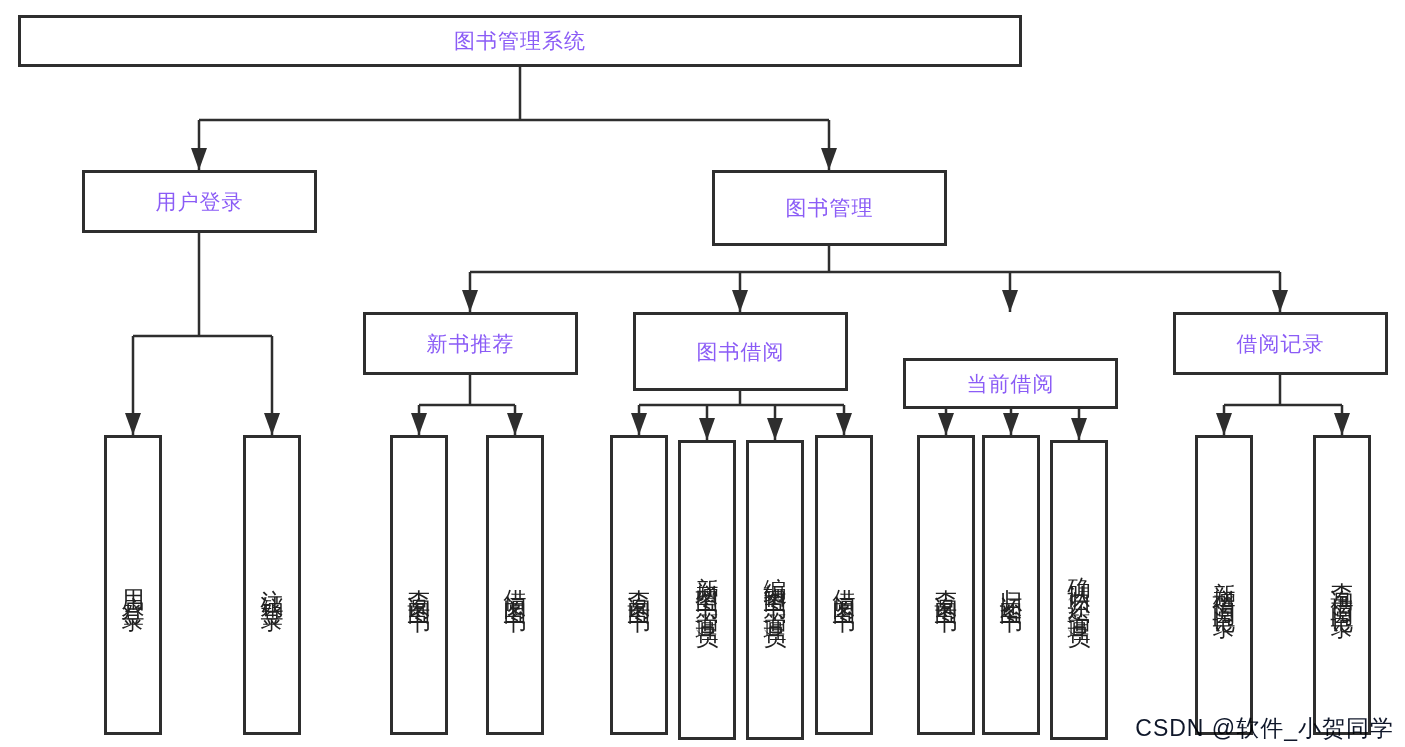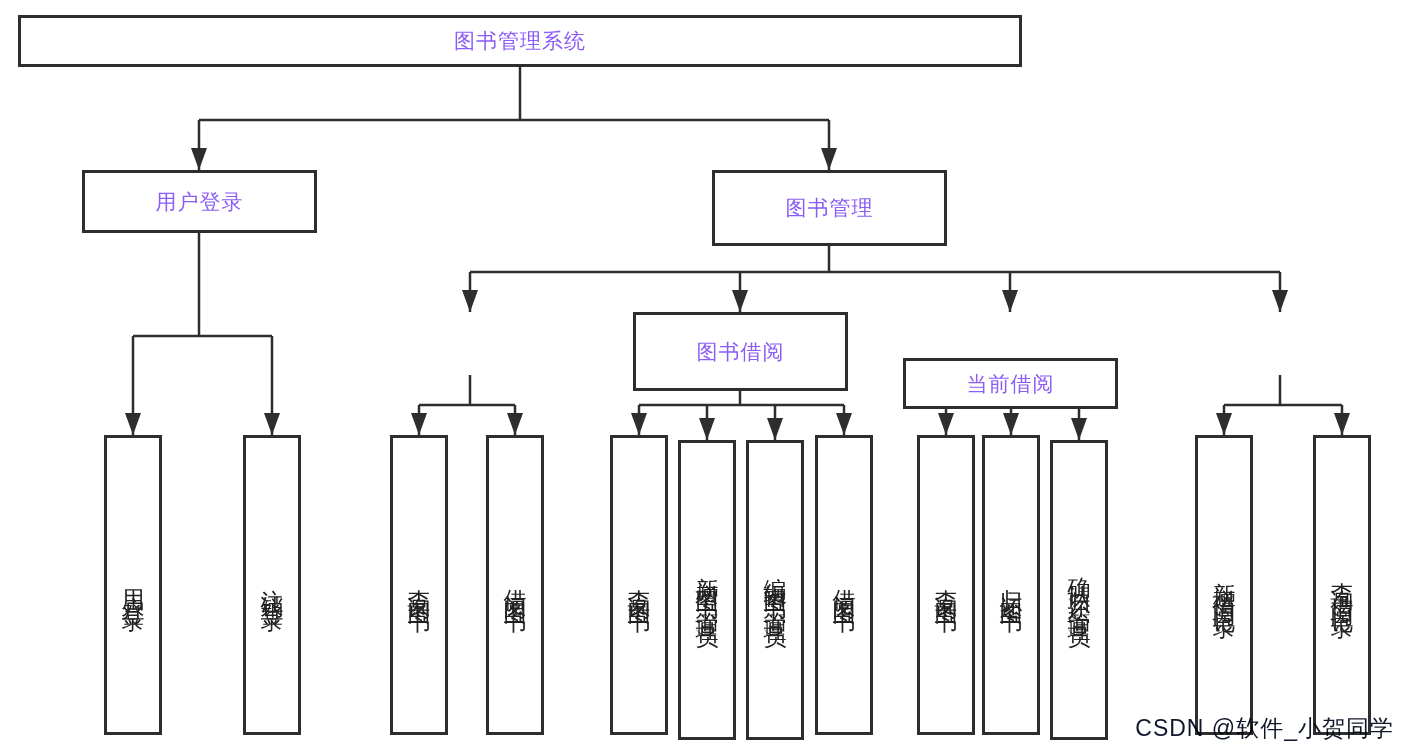--- a/index.html
+++ b/index.html
@@ -106,25 +106,31 @@
     <span class="hlabel">图书管理系统</span>
   </div>
 
   <div class="box" style="left:82px;top:170px;width:235px;height:63px;">
     <span class="hlabel">用户登录</span>
   </div>
   <div class="box" style="left:712px;top:170px;width:235px;height:76px;">
     <span class="hlabel">图书管理</span>
   </div>
 
+  <div class="box" style="left:363px;top:312px;width:215px;height:63px;">
+    <span class="hlabel">新书推荐</span>
+  </div>
   <div class="box" style="left:633px;top:312px;width:215px;height:79px;">
     <span class="hlabel">图书借阅</span>
   </div>
   <div class="box" style="left:903px;top:312px;width:215px;height:51px;margin-top:46px;">
     <span class="hlabel">当前借阅</span>
+  </div>
+  <div class="box" style="left:1173px;top:312px;width:215px;height:63px;">
+    <span class="hlabel">借阅记录</span>
   </div>
 
   <div class="box" style="left:104px;top:435px;width:58px;height:300px;">
     <span class="vlabel">用户登录</span>
   </div>
   <div class="box" style="left:243px;top:435px;width:58px;height:300px;">
     <span class="vlabel">注销登录</span>
   </div>
 
   <div class="box" style="left:390px;top:435px;width:58px;height:300px;">

